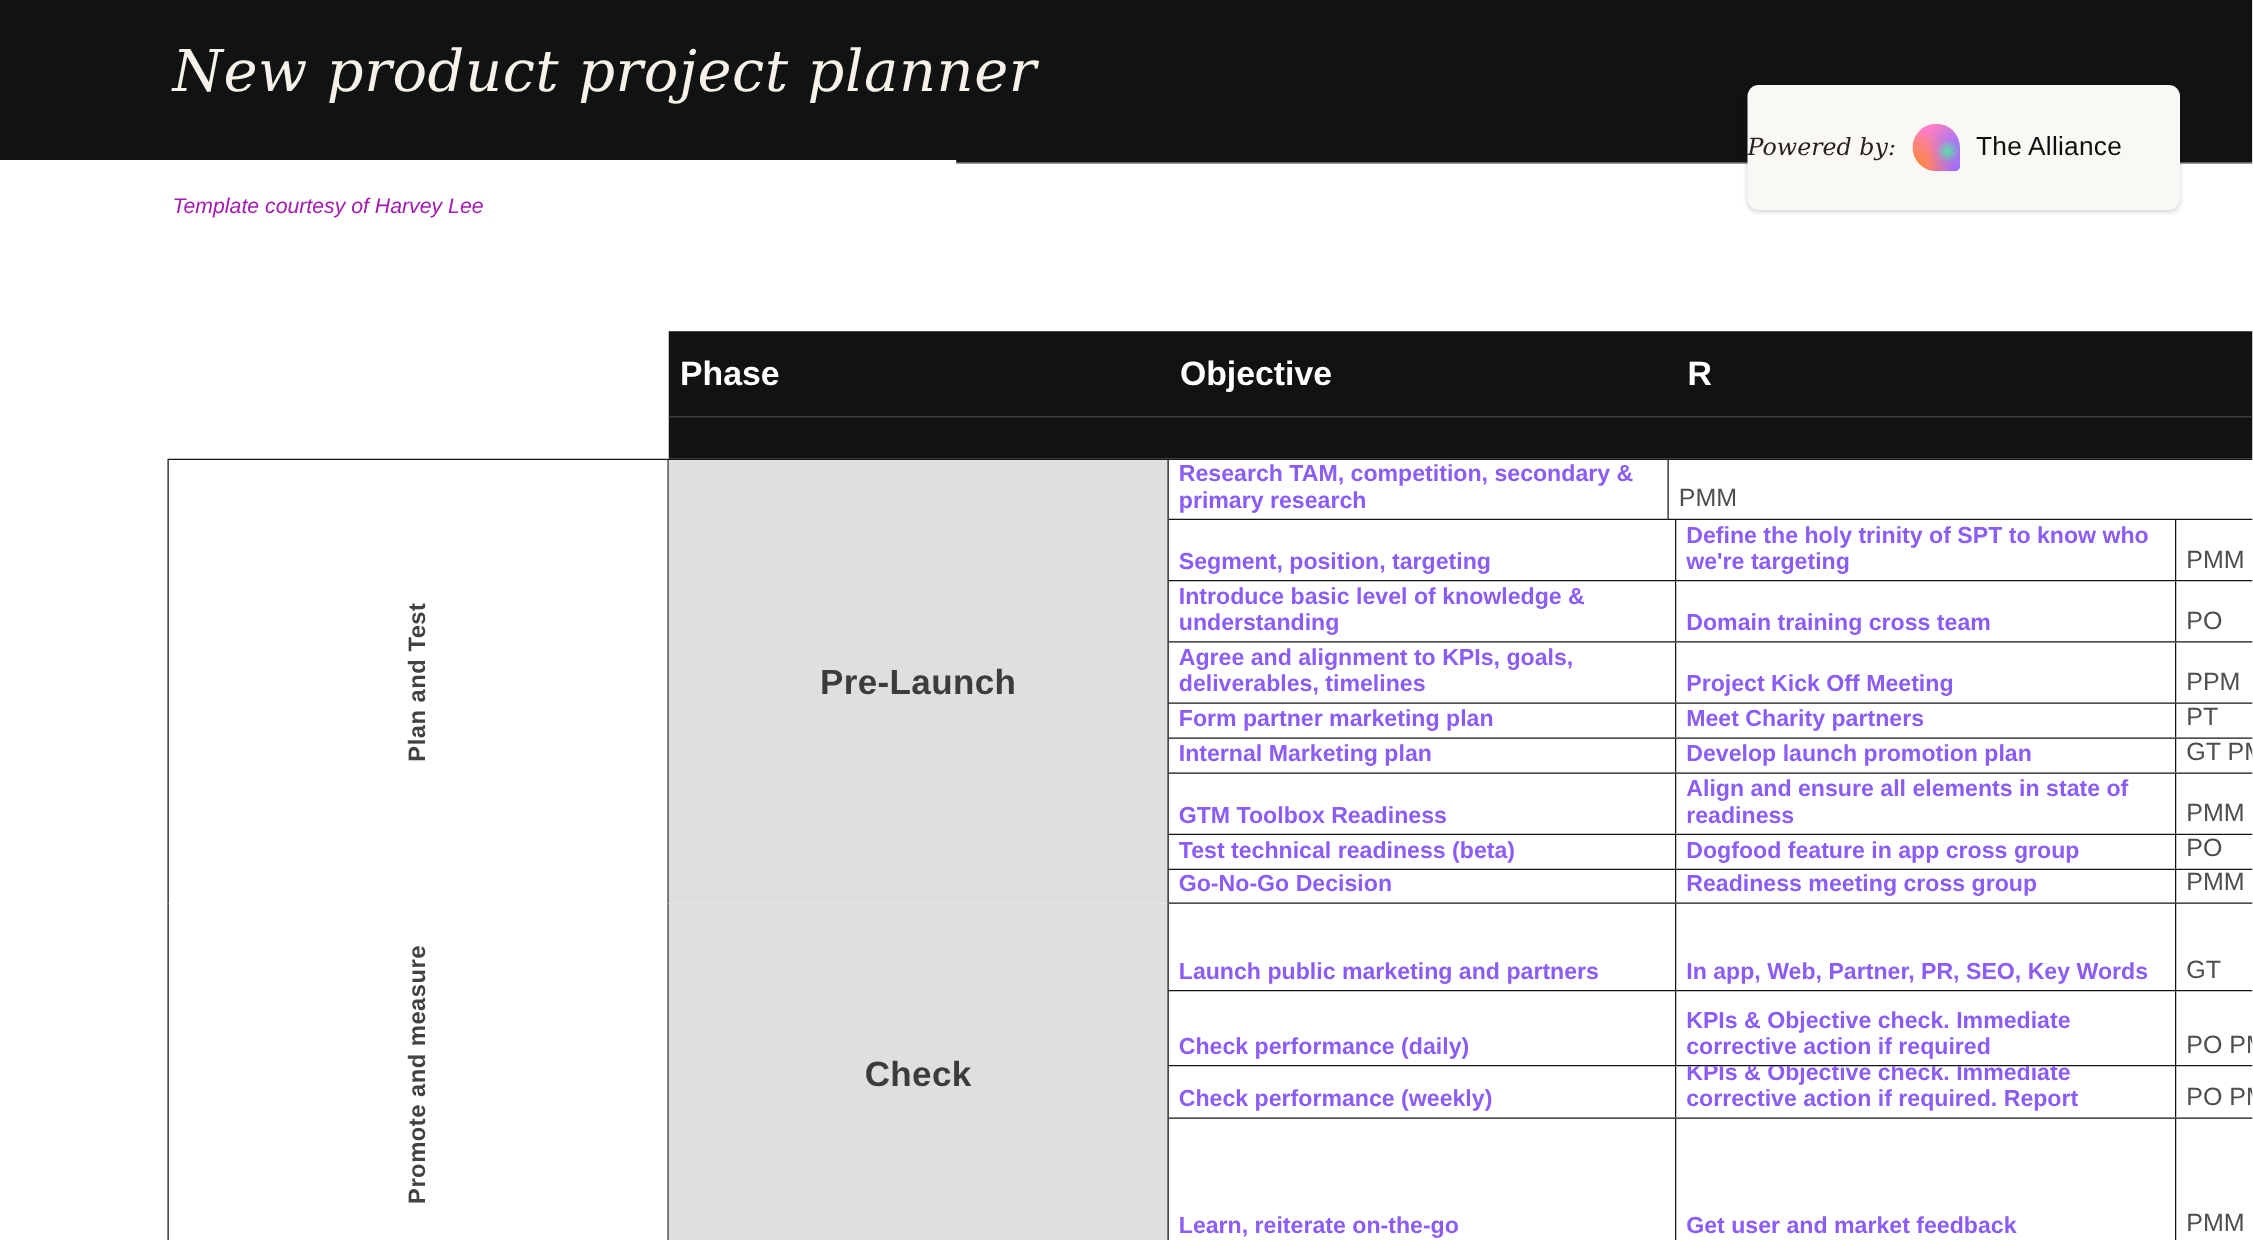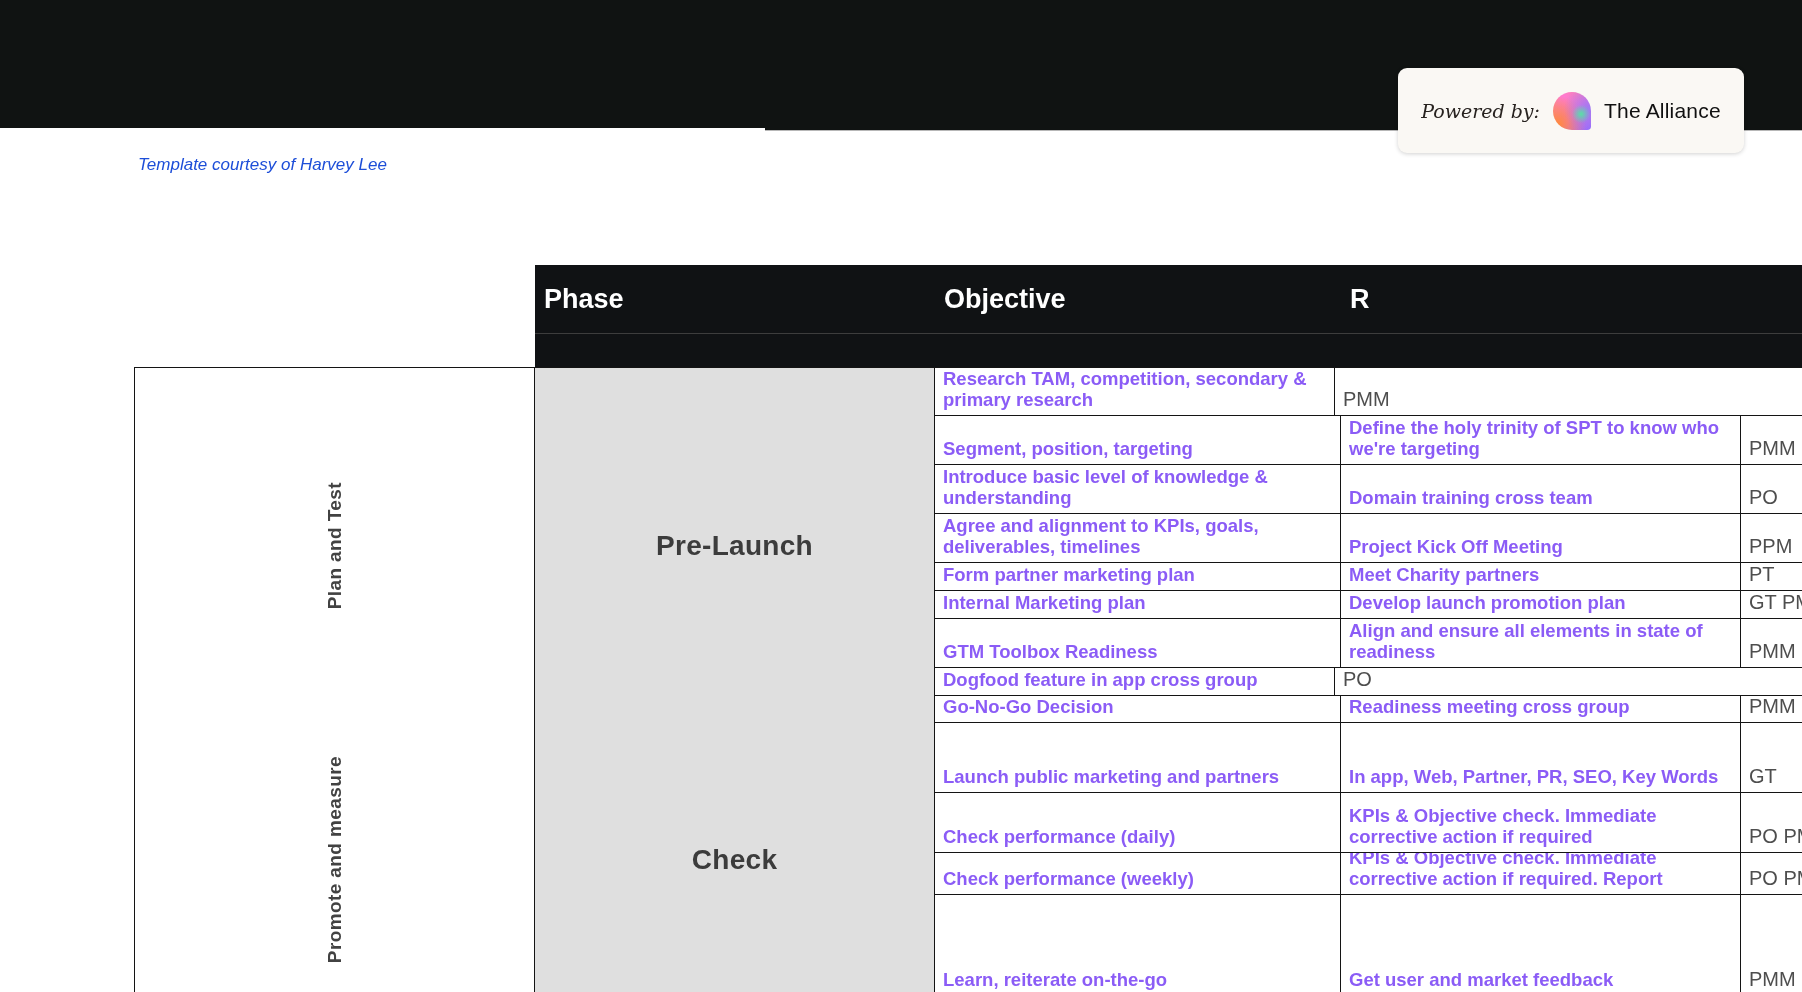--- a/index.html
+++ b/index.html
@@ -10,38 +10,38 @@
   
   .top-header { position:absolute; left:0; top:0; width:1802px; height:128px;
                 background:#101312; }
   .page-title { position:absolute; left:138px; top:30px; width:1000px;
                 font-family:"DejaVu Serif", serif; font-style:italic; font-weight:500;
                 font-size:46px; letter-spacing:0.5px; color:#f6f2e9; }
   .header-ext { position:absolute; left:765px; top:128px; width:1037px; height:3px;
                 background:#101312; border-bottom:1px solid #b7b7b7; }
 
   
-  .badge { position:absolute; left:1398px; top:68px; width:346px; height:85px;
+  .badge { position:absolute; left:1398px; top:68px; width:346px; height:100px;
            background:#faf8f4; border-radius:9px; z-index:6;
-           display:flex; align-items:center; justify-content:center; gap:13px;
+           display:flex; align-items:center; gap:13px;
            box-shadow:0 1px 4px rgba(0,0,0,0.18); cursor:pointer; }
   .powered-label { font-family:"DejaVu Serif", serif; font-style:italic;
                    font-size:19px; color:#27221f; }
   .alliance-logo { width:38px; height:38px; border-radius:50% 50% 10% 50%;
       background:
         radial-gradient(circle at 74% 58%, #57e0a6 0%, rgba(87,224,166,0) 26%),
         radial-gradient(circle at 95% 45%, #a07bf2 0%, rgba(160,123,242,0) 60%),
         radial-gradient(circle at 12% 85%, #ff8a3c 0%, rgba(255,138,60,0) 62%),
         radial-gradient(circle at 28% 12%, #ff7ad2 0%, rgba(255,122,210,0) 66%),
         linear-gradient(135deg, #ff9d5c 0%, #ef6ed9 55%, #8f6bff 100%); }
   .brand-name { font-size:21px; font-weight:400; letter-spacing:0.2px; color:#101010; }
 
   
   .subtitle { position:absolute; left:138px; top:155px; font-style:italic;
-              font-size:17px; color:#1d4ed8; }
+              font-size:17px; color:#a21caf; }
 
   
   .thead { position:absolute; left:535px; top:265px; width:1389px; height:68px;
            background:#101214; display:flex; color:#ffffff; }
   .thead .hcell { display:flex; align-items:center; padding-left:9px;
                   font-size:27px; font-weight:700; }
   .hc-phase    { width:400px; }
   .hc-obj      { width:406px; }
   .hc-act      { width:400px; }
   .hc-r        { width:183px; }
@@ -69,20 +69,21 @@
   .c-r   { width:183px; font-weight:400; font-size:20px; color:#4e4e4e;
            white-space:nowrap; }
 </style>
 </head>
 <body>
 
 <div id="stage">
 
   <div class="top-header"></div>
   <div class="header-ext"></div>
+  <h1 class="page-title">New product project planner</h1>
 
   <div class="badge">
     <span class="powered-label">Powered by:</span>
     <span class="alliance-logo"></span>
     <span class="brand-name">The Alliance</span>
   </div>
 
   <div class="subtitle">Template courtesy of Harvey Lee</div>
 
   <div class="thead">
@@ -130,20 +131,21 @@
           <div class="cell c-obj">Internal Marketing plan</div>
           <div class="cell c-act">Develop launch promotion plan</div>
           <div class="cell c-r">GT PMM</div>
         </div>
         <div class="row" style="height:49px">
           <div class="cell c-obj">GTM Toolbox Readiness</div>
           <div class="cell c-act">Align and ensure all elements in state of readiness</div>
           <div class="cell c-r">PMM</div>
         </div>
         <div class="row" style="height:28px">
+          <div class="cell c-obj">Test technical readiness (beta)</div>
           <div class="cell c-act">Dogfood feature in app cross group</div>
           <div class="cell c-r">PO</div>
         </div>
         <div class="row" style="height:27px">
           <div class="cell c-obj">Go-No-Go Decision</div>
           <div class="cell c-act">Readiness meeting cross group</div>
           <div class="cell c-r">PMM</div>
         </div>
       </div>
     </div>

